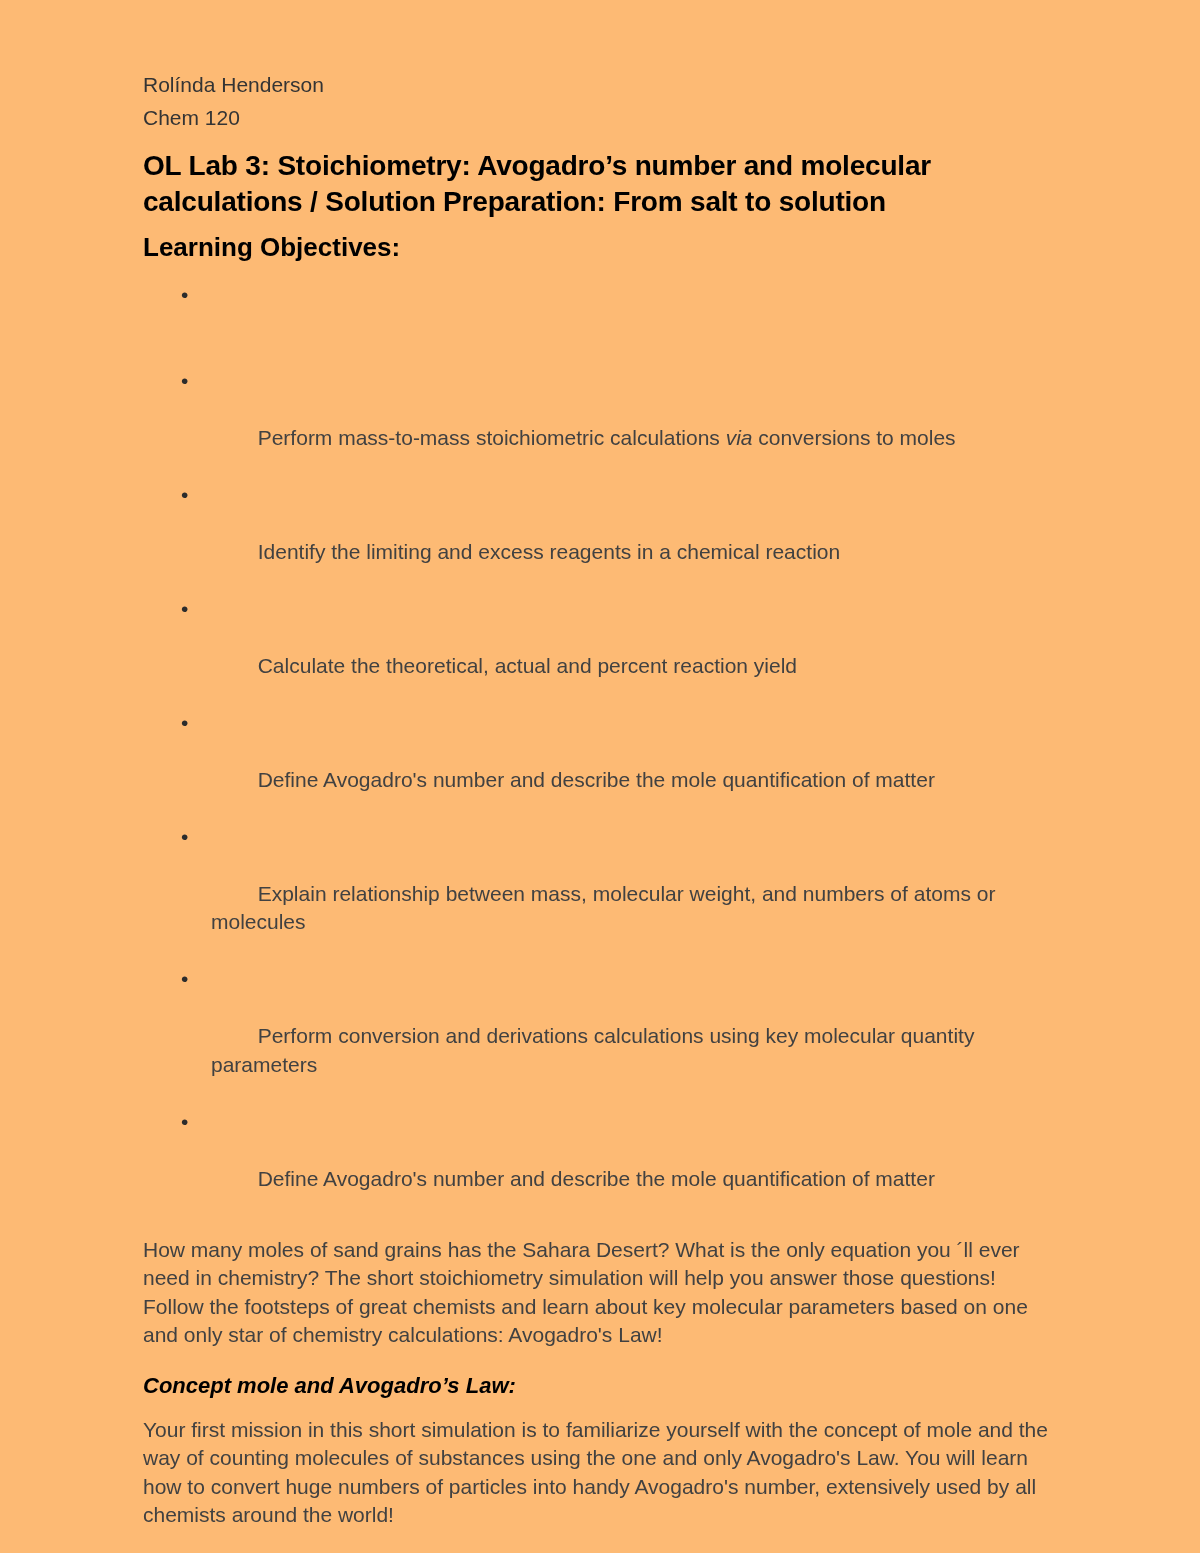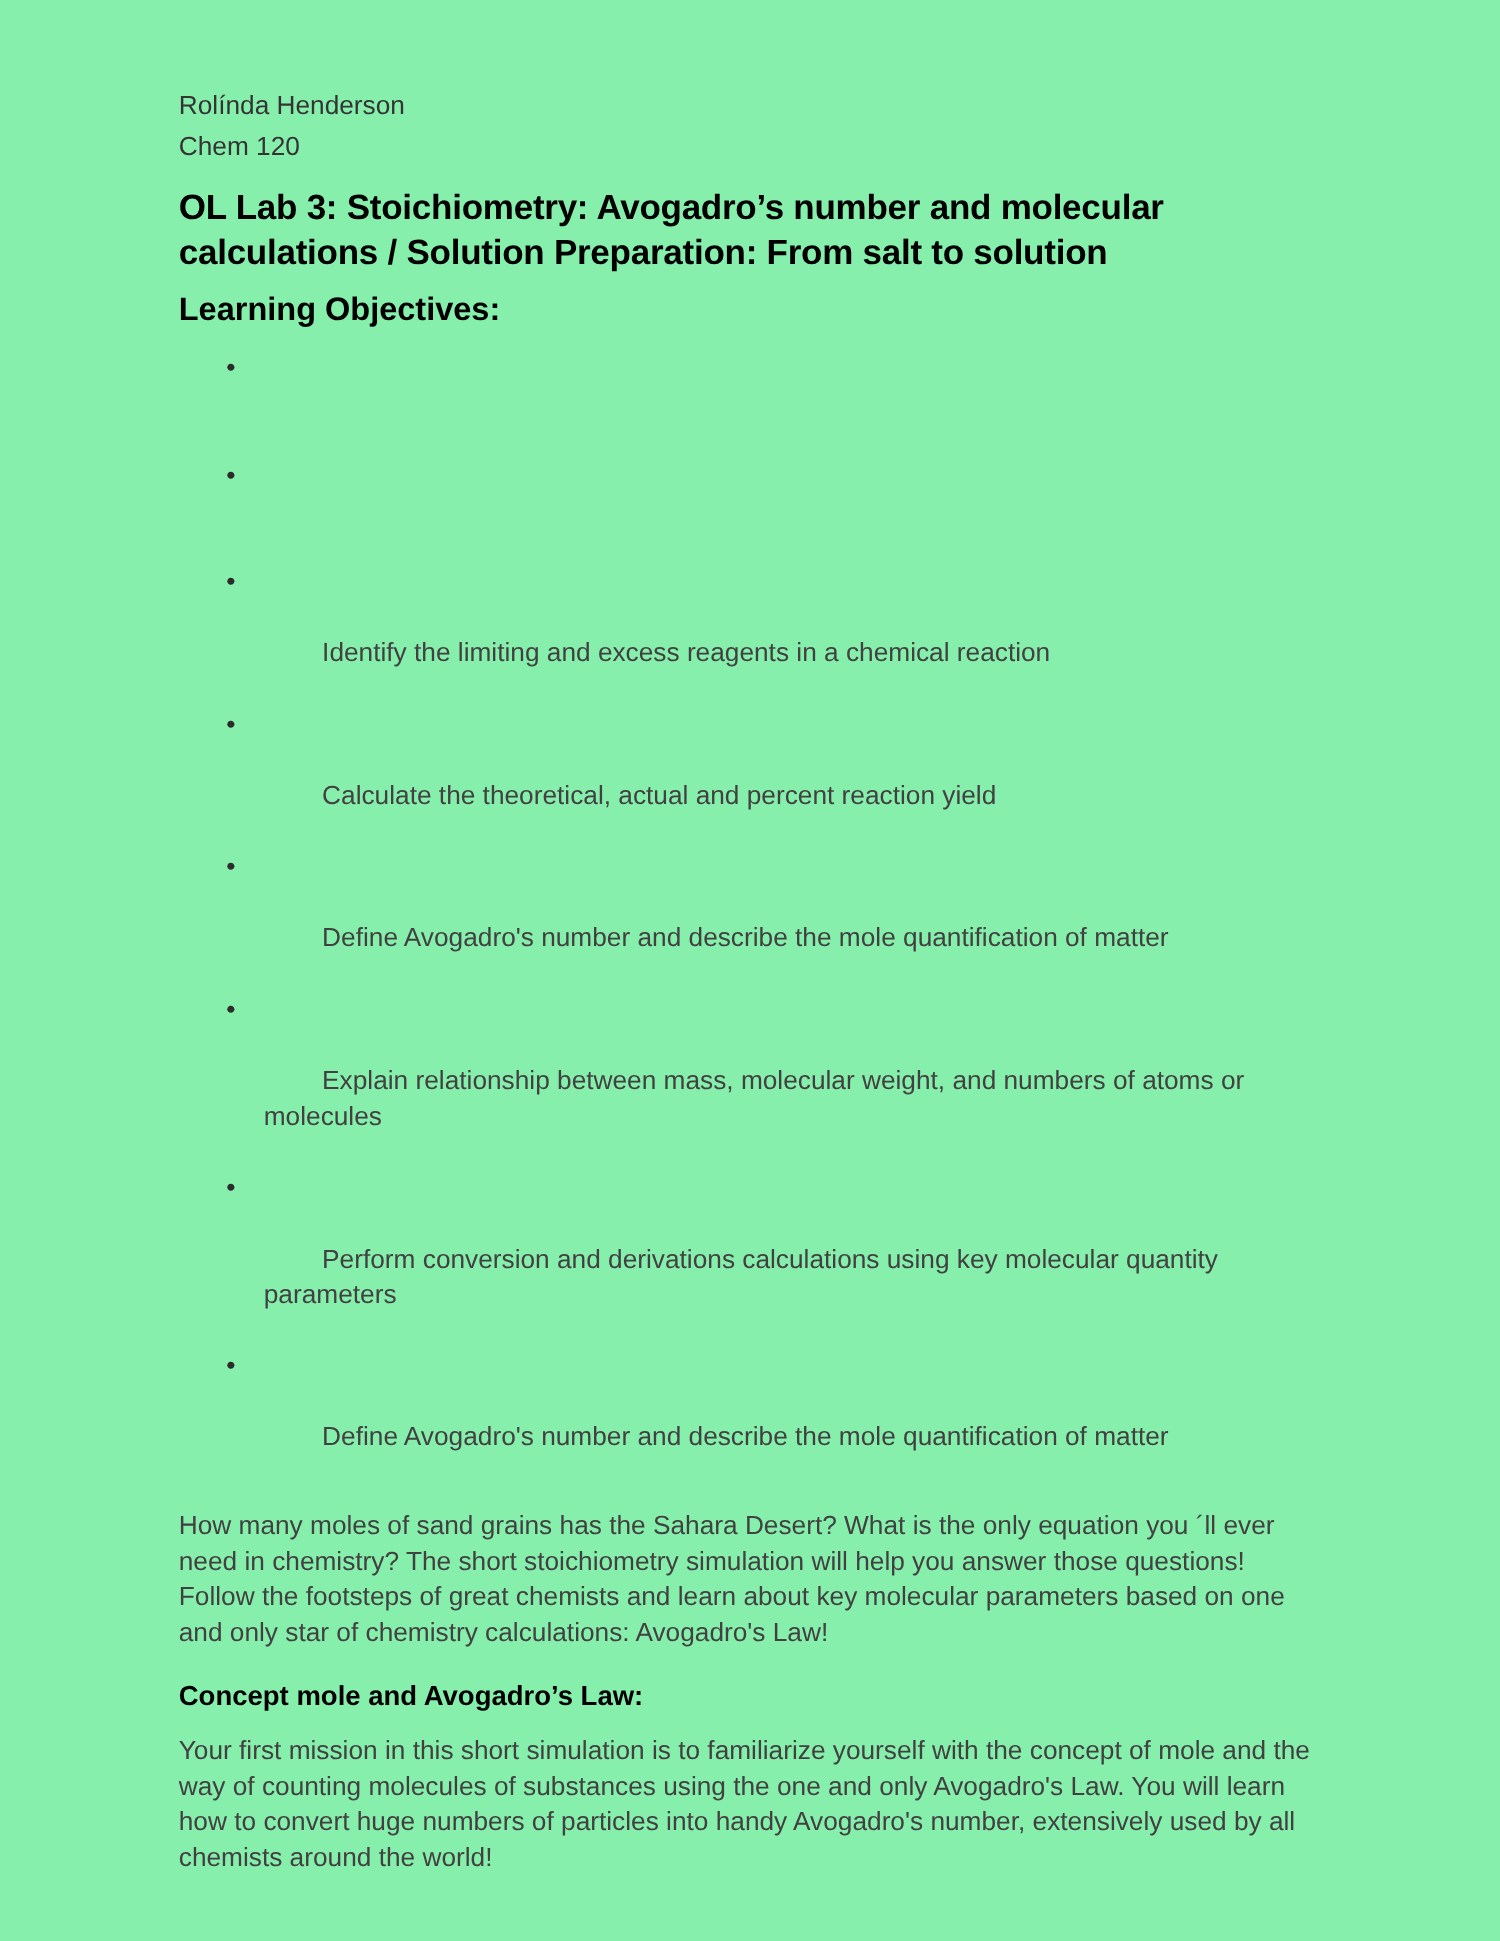--- a/index.html
+++ b/index.html
@@ -1,21 +1,21 @@
 <!DOCTYPE html>
 <html><head>
 <meta charset="utf-8">
 <style>
   * { box-sizing: border-box; }
   html, body { margin: 0; padding: 0; background: #ffffff; }
   .page {
     position: relative;
     width: 1200px;
     height: 1553px;
-    background: #86efac;
+    background: #fdba74;
     overflow: hidden;
     font-family: "Liberation Sans", "DejaVu Sans", sans-serif;
   }
   .content {
     position: absolute;
     left: 143px;
     top: 68px;
     width: 916px;
     color: #414141;
     font-size: 21px;
@@ -63,21 +63,21 @@
     white-space: pre-wrap;
   }
   p.intro { margin-top: 14px; }
   h3.sec-heading {
     margin: 0;
     font-size: 22px;
     line-height: 29px;
     font-weight: bold;
     color: #000000;
   }
-  h3.sec-concept   { margin-top: 21px; }
+  h3.sec-concept   { margin-top: 21px; font-style: italic; }
   p.para-concept   { margin-top: 16px; }
   em.it { font-style: italic; }
 </style>
 </head>
 <body>
 
 <div class="page">
   <div class="content">
 
     <div class="doc-header">
@@ -88,20 +88,21 @@
     <h1 class="doc-title">OL Lab 3: Stoichiometry: Avogadro’s number and molecular calculations / Solution Preparation: From salt to solution</h1>
 
     <h2 class="lo-heading">Learning Objectives:</h2>
 
     <ul class="objectives">
       <li>
         <span class="marker">•</span>
       </li>
       <li>
         <span class="marker">•</span>
+        <span><span>Perform mass-to-mass stoichiometric calculations </span><em class="it">via</em><span> conversions to moles</span></span>
       </li>
       <li>
         <span class="marker">•</span>
         <span>Identify the limiting and excess reagents in a chemical reaction</span>
       </li>
       <li>
         <span class="marker">•</span>
         <span>Calculate the theoretical, actual and percent reaction yield</span>
       </li>
       <li>

